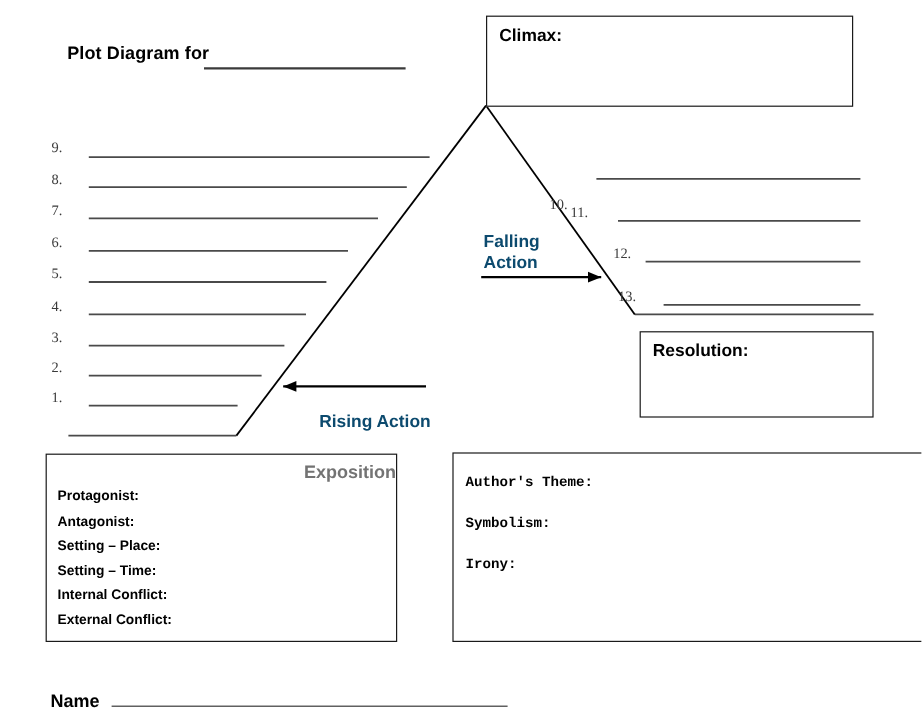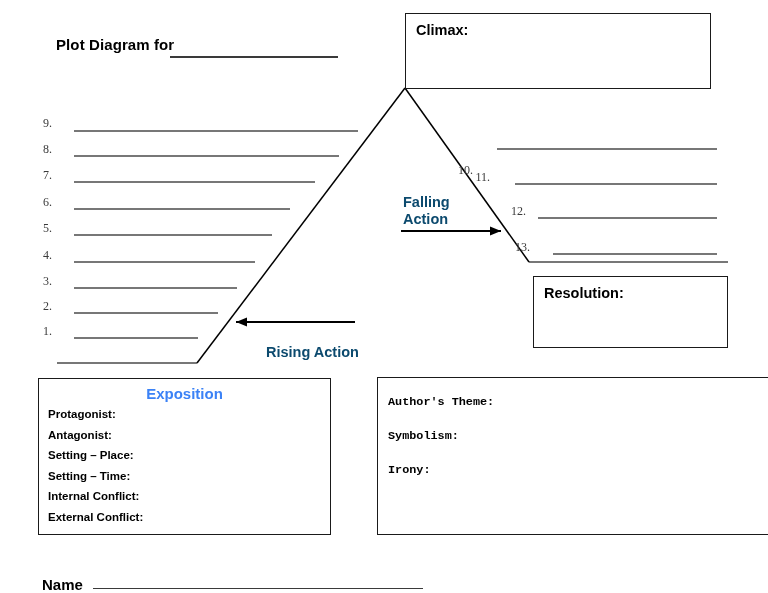--- a/index.html
+++ b/index.html
@@ -71,24 +71,24 @@
   .box-inline-heading {
     position: absolute;
     left: 10px;
     top: 8px;
     font-size: 14.5px;
     font-weight: bold;
     color: #000;
     white-space: nowrap;
   }
   .box-center-heading {
-    text-align: center;
+    text-align: right;
     font-size: 15px;
     font-weight: bold;
-    color: #3b82f6;
+    color: #737373;
     padding-top: 6px;
   }
   .field-list {
     list-style: none;
     margin: 0;
     padding: 2px 0 0 9px;
   }
   .field-list li {
     font-size: 11.5px;
     font-weight: bold;

